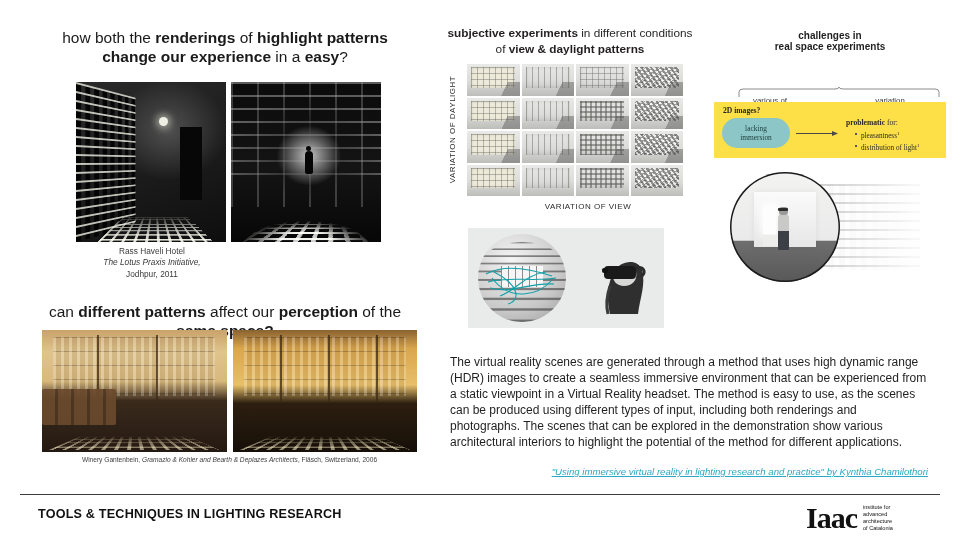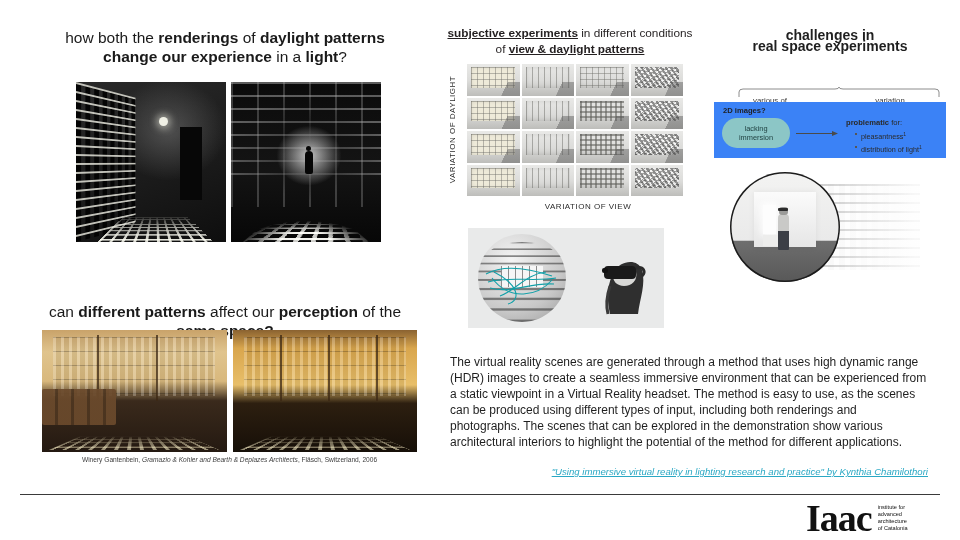--- a/index.html
+++ b/index.html
@@ -131,21 +131,21 @@
   }
   #cap-winery{
     position:absolute;left:42px;top:455px;width:375px;text-align:center;
     font-size:6.6px;line-height:9px;color:#3d3d3d;
   }
   #cap-winery i{font-style:italic;}
 
   
   #mid-col{position:absolute;left:430px;top:0;width:280px;}
   #mid-title{position:absolute;left:0;top:26px;width:280px;font-size:11.8px;line-height:15.5px;text-align:center;}
-  #mid-title b{font-weight:bold;text-decoration:underline;}
+  #mid-title b{font-weight:bold;}
 
   #matrix-wrap{position:absolute;left:18px;top:64px;width:250px;height:155px;}
   #y-axis-label{
     position:absolute;left:-2px;top:0;width:14px;height:130px;
     display:flex;align-items:center;justify-content:center;
   }
   #y-axis-label span{
     transform:rotate(-90deg);white-space:nowrap;font-size:8px;letter-spacing:.5px;color:#2b2b2b;
   }
   #matrix-grid{
@@ -201,29 +201,29 @@
     position:absolute;left:26%;top:36%;width:48%;height:24%;
     background:#f6f6f6;
     background-image:repeating-linear-gradient(to right, rgba(70,70,70,.6) 0 1px, rgba(0,0,0,0) 1px 7px);
   }
   #sphere svg{position:absolute;left:0;top:0;width:100%;height:100%;}
   #headset-person{position:absolute;left:112px;top:16px;width:74px;height:74px;}
 
   
   #right-col{position:absolute;left:700px;top:0;width:260px;}
   #challenges{position:absolute;left:10px;top:30px;width:240px;text-align:center;}
-  #challenges .hdr{font-size:14px;line-height:11px;font-weight:bold;color:#1f1f1f;}
+  #challenges .hdr{font-size:10px;line-height:11px;font-weight:bold;color:#1f1f1f;}
   #brace{position:absolute;left:24px;top:57px;width:210px;height:10px;}
   #challenges .legs{
     position:absolute;left:0;top:66px;width:240px;display:flex;
   }
   #challenges .leg{flex:1;font-size:7.8px;line-height:10px;color:#3b3b3b;text-align:center;}
 
   #box2d{
-    position:absolute;left:14px;top:102px;width:232px;height:56px;background:#3b82f6;
+    position:absolute;left:14px;top:102px;width:232px;height:56px;background:#fde047;font-family:Liberation Serif, serif;
   }
   #box2d .lbl{position:absolute;left:9px;top:4px;font-size:7.6px;font-weight:bold;color:#1f1f1f;}
   #teal-box{
     position:absolute;left:8px;top:16px;width:68px;height:30px;border-radius:15px;
     background:#8cc6c6;display:flex;align-items:center;justify-content:center;
     font-size:7.4px;line-height:9.5px;text-align:center;color:#1d3d3d;
   }
   #arrow{position:absolute;left:82px;top:28px;width:42px;height:7px;}
   #prob{position:absolute;left:132px;top:16px;width:96px;}
   #prob .hd{font-size:7.6px;color:#2a2a2a;}
@@ -290,51 +290,56 @@
     font-size:9.6px;font-style:italic;color:#2aa8c4;text-decoration:underline;cursor:pointer;
   }
 
   
   #rule{position:absolute;left:20px;top:494px;width:920px;height:1px;background:#3a3a3a;}
   #footer-title{
     position:absolute;left:38px;top:507px;font-size:12.6px;font-weight:bold;letter-spacing:.2px;color:#111;
   }
   #logo{position:absolute;left:806px;top:501px;width:128px;height:34px;display:flex;align-items:center;gap:6px;}
   #logo-mark{
-    font-family:"Liberation Serif",serif;font-weight:bold;font-size:38px;line-height:30px;color:#111;letter-spacing:-1px;
+    font-family:"Liberation Serif",serif;font-weight:bold;font-size:30px;line-height:30px;color:#111;letter-spacing:-1px;
   }
   #logo-text{font-size:5.6px;line-height:7px;color:#111;}
 </style>
 </head>
 <body>
 
 <div class="slide">
 
   <div id="left-col">
 
     <div id="q1" class="q-title">
-      <span>how both the </span><b>renderings</b><span> of </span><b>daylight patterns</b><br>
-      <b>change our experience</b><span> in a </span><b>light</b><span>?</span>
+      <span>how both the </span><b>renderings</b><span> of </span><b>highlight patterns</b><br>
+      <b>change our experience</b><span> in a </span><b>easy</b><span>?</span>
     </div>
 
     <div id="photo-pair-top">
       <div class="photo ph-corridor1">
         <div class="wall"></div>
         <div class="floor"></div>
         <div class="door"></div>
         <div class="lamp"></div>
       </div>
       <div class="photo ph-corridor2">
         <div class="beams"></div>
         <div class="cols"></div>
         <div class="dapple"></div>
         <div class="figure"></div>
       </div>
     </div>
 
+    <div class="cap" id="cap-1">
+      <span>Rass Haveli Hotel</span><br>
+      <i>The Lotus Praxis Initiative,</i><br>
+      <span>Jodhpur, 2011</span>
+    </div>
 
     <div id="q2" class="q-title">
       <span>can </span><b>different patterns</b><span> affect our </span><b>perception</b><span> of the </span><b>same space?</b>
     </div>
 
     <div id="photo-pair-bot">
       <div class="ph-winery ph-winery1">
         <div class="glass"></div>
         <div class="mull" style="left:30%"></div>
         <div class="mull" style="left:62%"></div>
@@ -513,20 +518,21 @@
         <div class="desk"></div>
         <div class="person"></div>
       </div>
     </div>
   </div>
 
   <div id="para">The virtual reality scenes are generated through a method that uses high dynamic range (HDR) images to create a seamless immersive environment that can be experienced from a static viewpoint in a Virtual Reality headset. The method is easy to use, as the scenes can be produced using different types of input, including both renderings and photographs. The scenes that can be explored in the demonstration show various architectural interiors to highlight the potential of the method for different applications.</div>
   <a id="link">"Using immersive virtual reality in lighting research and practice" by Kynthia Chamilothori</a>
 
   <div id="rule"></div>
+  <div id="footer-title">TOOLS &amp; TECHNIQUES IN LIGHTING RESEARCH</div>
   <div id="logo">
     <div id="logo-mark">Iaac</div>
     <div id="logo-text">
       <span>institute for</span><br>
       <span>advanced</span><br>
       <span>architecture</span><br>
       <span>of Catalonia</span>
     </div>
   </div>
 

